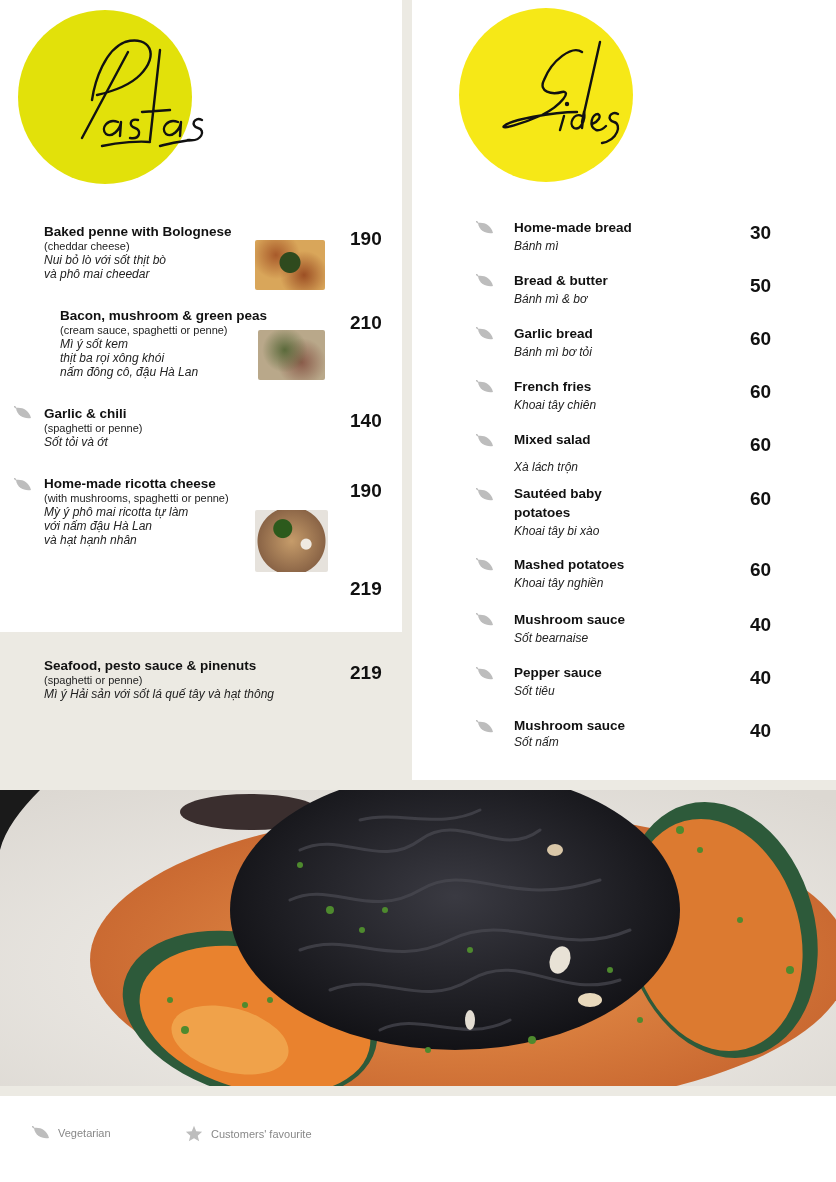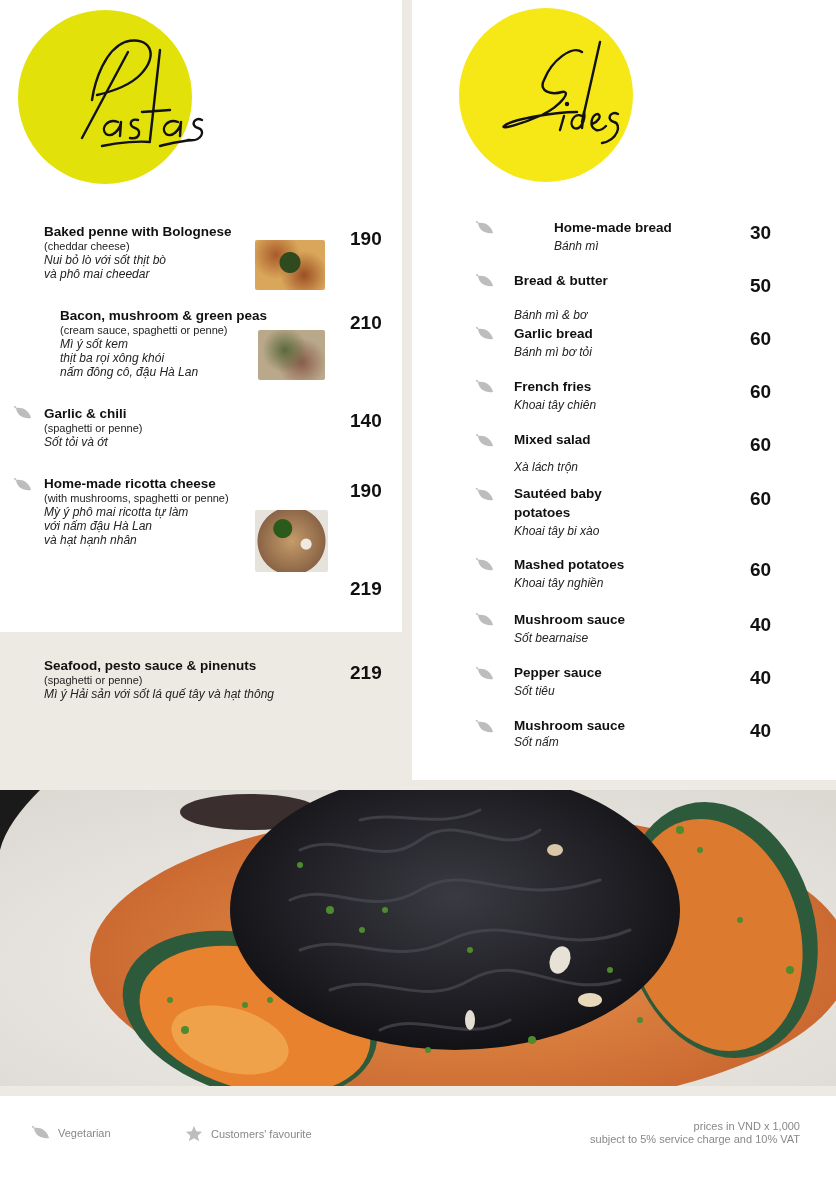--- a/index.html
+++ b/index.html
@@ -126,33 +126,33 @@
       <path d="M180 124 C 186 122, 190 116, 186 114 C 180 114, 176 126, 184 130 C 188 131, 192 128, 194 126"></path>
 
       <path d="M206 114 C 198 110, 194 120, 202 122 C 210 124, 206 140, 190 143"></path>
     </g>
   </svg>
 
   <svg class="leaf" style="left:64px; top:221px;" viewBox="0 0 18 14">
       <path d="M2 2 C 8 1, 15 4, 17 12 C 10 13, 3 10, 2 2 Z" fill="#bdbdbd"></path>
       <path d="M2 2 L 0 0" stroke="#bdbdbd" stroke-width="1.5"></path>
     </svg>
-  <div class="item" style="left:102px; top:220px;margin-left:40px;">
+  <div class="item" style="left:102px; top:220px;">
     <div class="name">Home-made bread</div>
     <div class="vi" style="margin-top:3px;">Bánh mì</div>
   </div>
   <div class="price" style="left:338px; top:222px;">30</div>
 
   <svg class="leaf" style="left:64px; top:274px;" viewBox="0 0 18 14">
       <path d="M2 2 C 8 1, 15 4, 17 12 C 10 13, 3 10, 2 2 Z" fill="#bdbdbd"></path>
       <path d="M2 2 L 0 0" stroke="#bdbdbd" stroke-width="1.5"></path>
     </svg>
   <div class="item" style="left:102px; top:273px;">
     <div class="name">Bread &amp; butter</div>
-    <div class="vi" style="margin-top:19px;">Bánh mì &amp; bơ</div>
+    <div class="vi" style="margin-top:3px;">Bánh mì &amp; bơ</div>
   </div>
   <div class="price" style="left:338px; top:275px;">50</div>
 
   <svg class="leaf" style="left:64px; top:327px;" viewBox="0 0 18 14">
       <path d="M2 2 C 8 1, 15 4, 17 12 C 10 13, 3 10, 2 2 Z" fill="#bdbdbd"></path>
       <path d="M2 2 L 0 0" stroke="#bdbdbd" stroke-width="1.5"></path>
     </svg>
   <div class="item" style="left:102px; top:326px;">
     <div class="name">Garlic bread</div>
     <div class="vi" style="margin-top:3px;">Bánh mì bơ tỏi</div>
@@ -304,17 +304,13 @@
         <path d="M2 2 L 0 0" stroke="#bdbdbd" stroke-width="1.5"></path>
       </svg>
     <span>Vegetarian</span>
   </div>
   <div class="legend" style="left:185px; top:29px;">
     <svg width="18" height="17" viewBox="0 0 24 23">
         <path d="M12 1 L15 8.5 L23 9 L17 14.5 L19 22 L12 18 L5 22 L7 14.5 L1 9 L9 8.5 Z" fill="#bdbdbd"></path>
       </svg>
     <span>Customers' favourite</span>
   </div>
-  <div class="fine-print">
-    <div>prices in VND x 1,000</div>
-    <div>subject to 5% service charge and 10% VAT</div>
-  </div>
 </div>
 
 </body></html>

